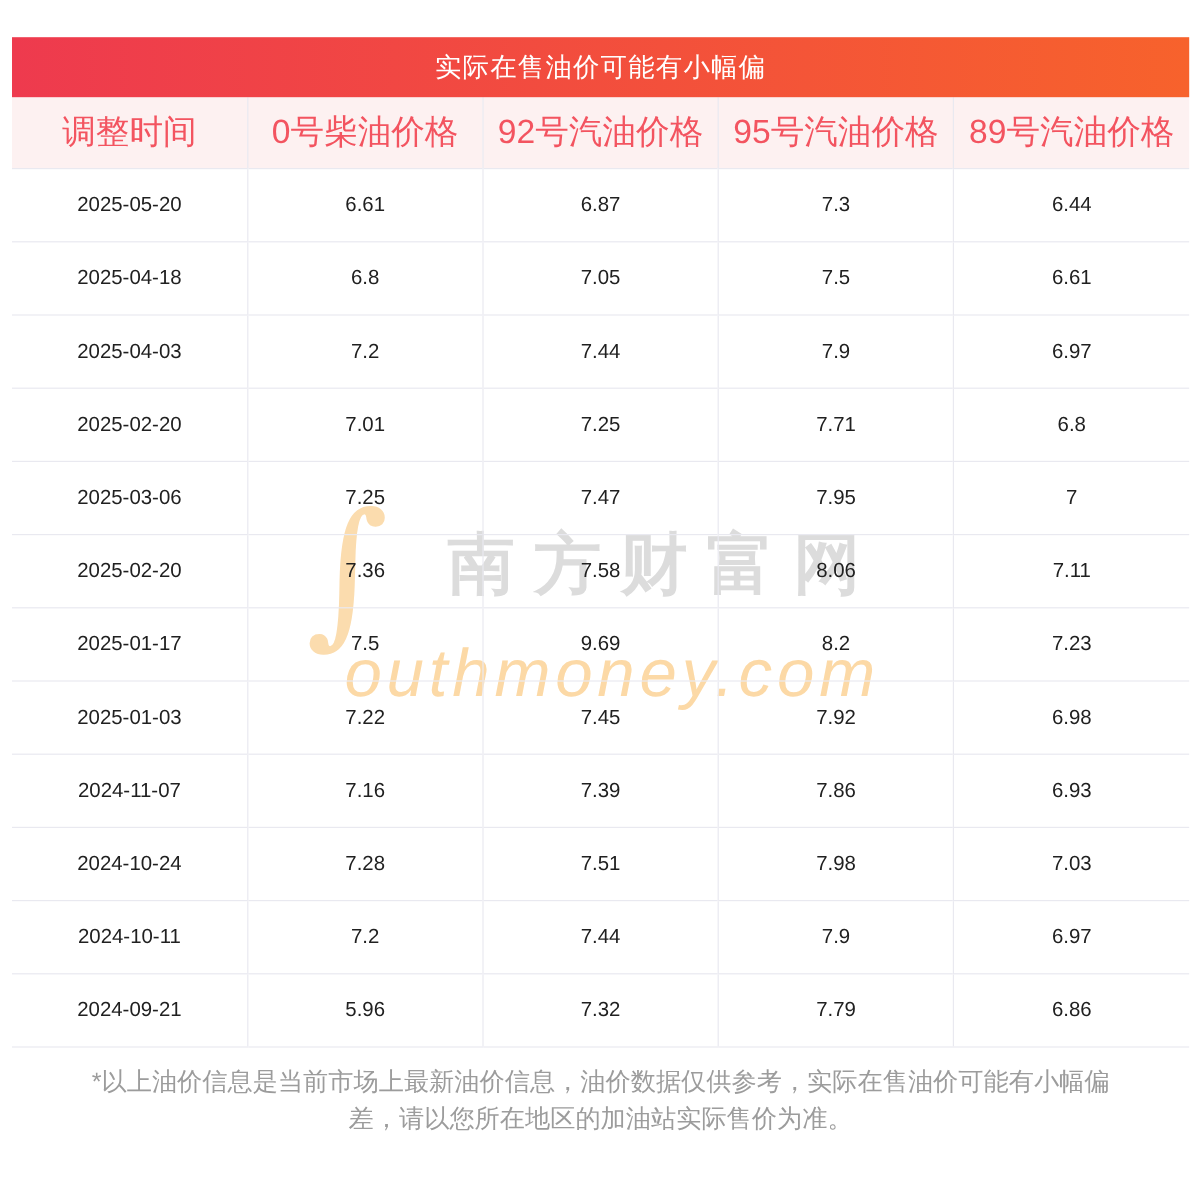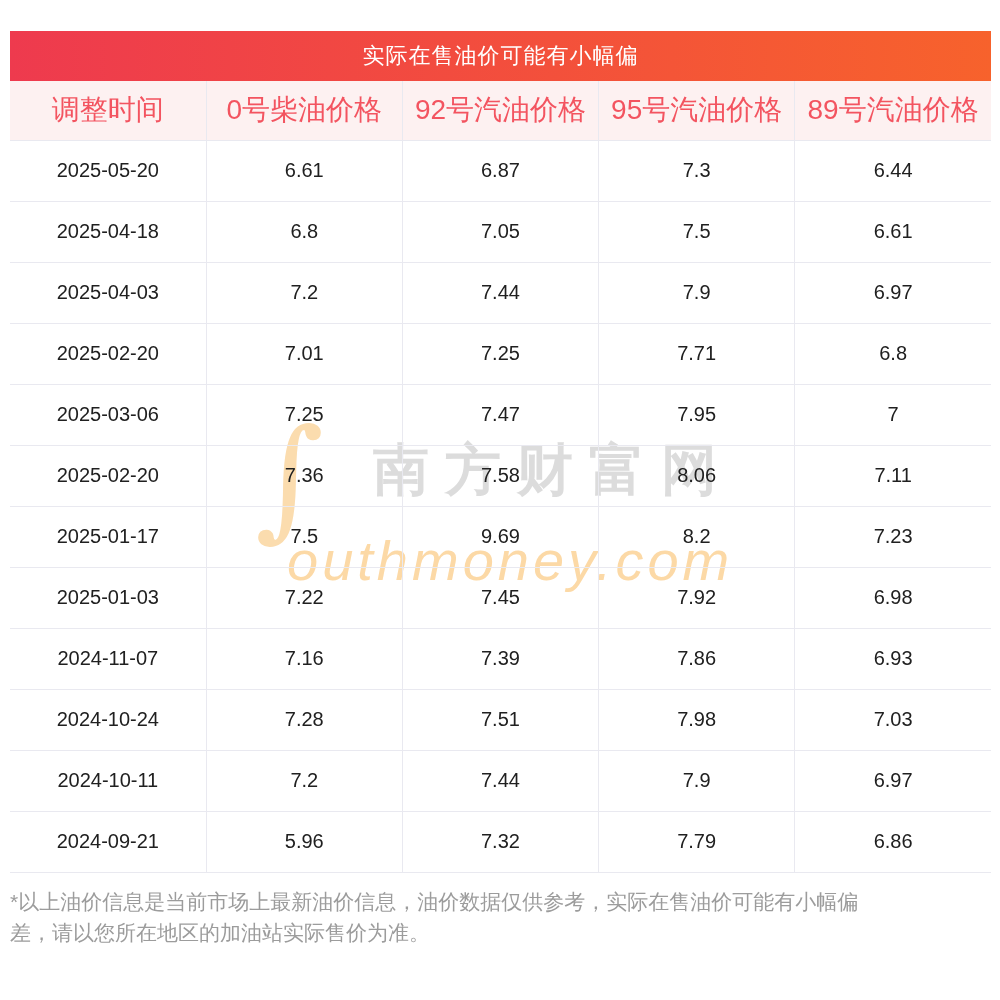--- a/index.html
+++ b/index.html
@@ -63,32 +63,32 @@
     background:transparent;
   }
   thead th{
     height:59px;
     background:var(--header_bg,#fdf1f1);
     color:var(--header_text,#f35460);
     font-size:28px;font-weight:normal;text-align:center;
   }
   tbody td{
     height:61px;
-    font-size:20px;text-align:center;
+    font-size:17px;text-align:center;
     color:var(--body_text,#202020);
     border-top:1px solid var(--border,#e9e9f0);
     background:transparent;
   }
   tbody tr:last-child td{border-bottom:1px solid var(--border,#e9e9f0);}
   th + th, td + td{border-left:1px solid var(--border,#e9e9f0);}
 
   
   .footer{
     position:relative;z-index:2;
-    margin-top:13px;text-align:left;
+    margin-top:13px;text-align:center;
     color:var(--footer_text,#9c9c9c);
     font-size:21px;line-height:31px;
   }
 </style>
 </head>
 <body>
 
 <div class="page">
 
   <div class="table-card">

